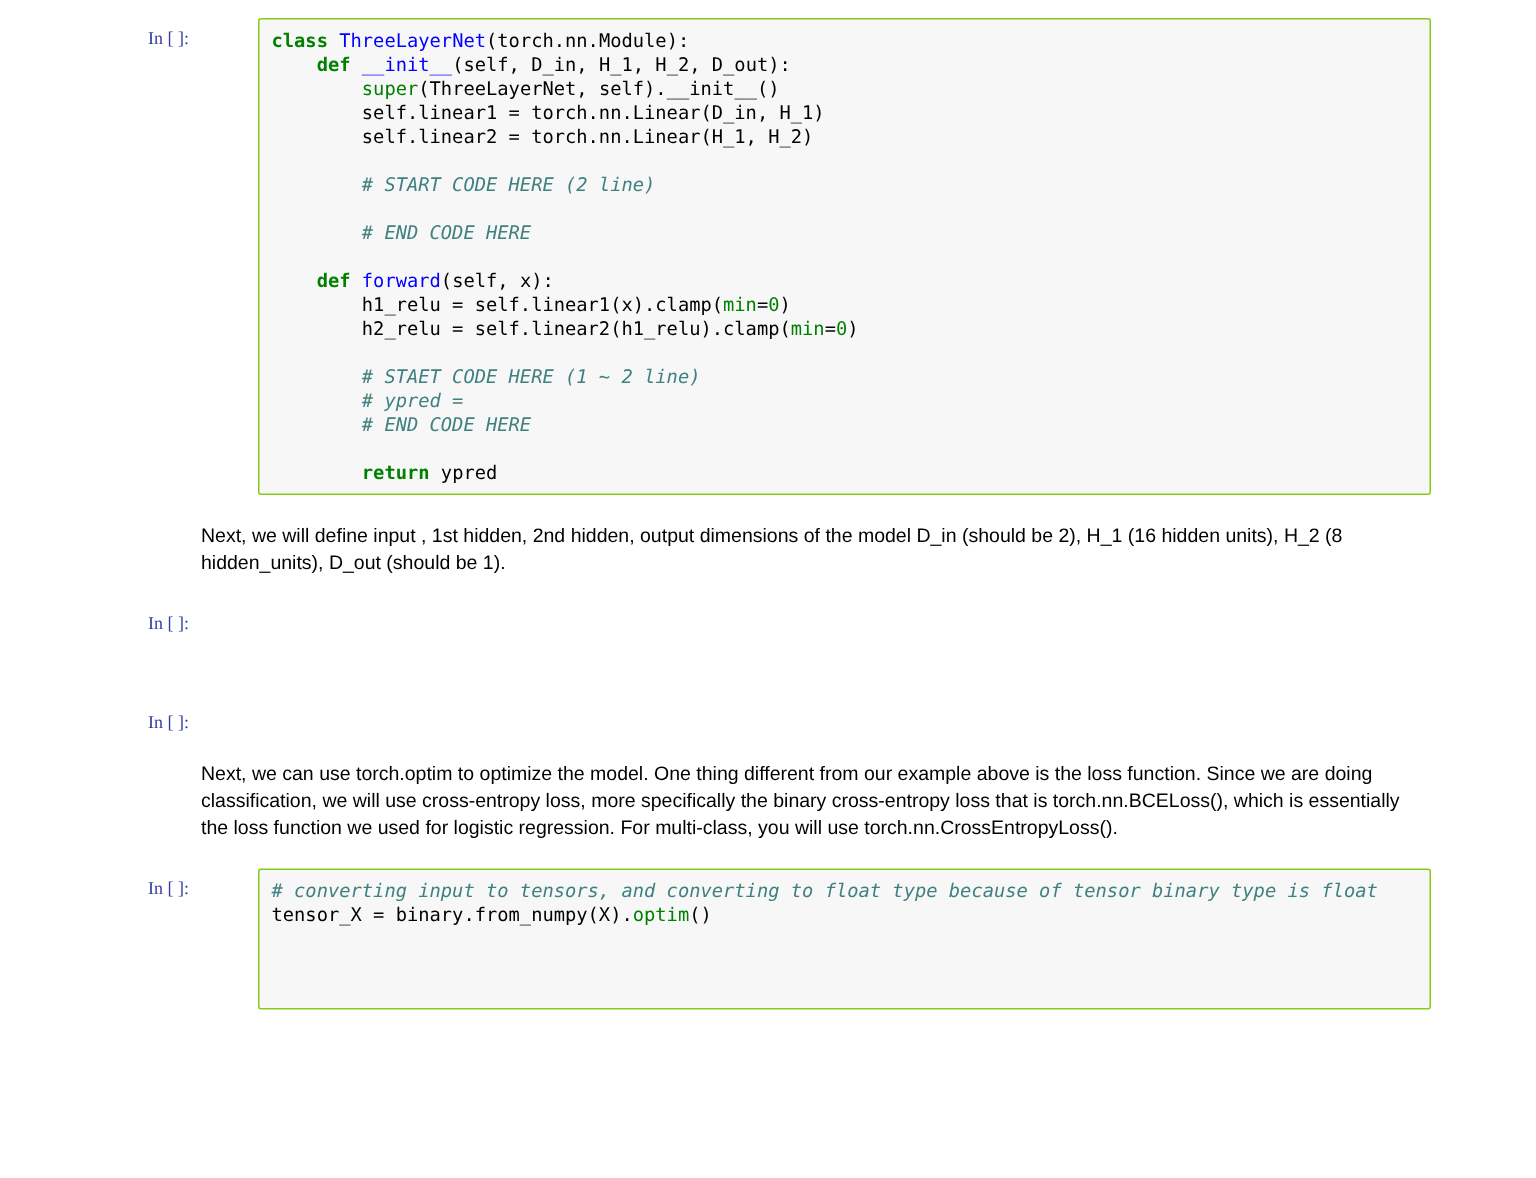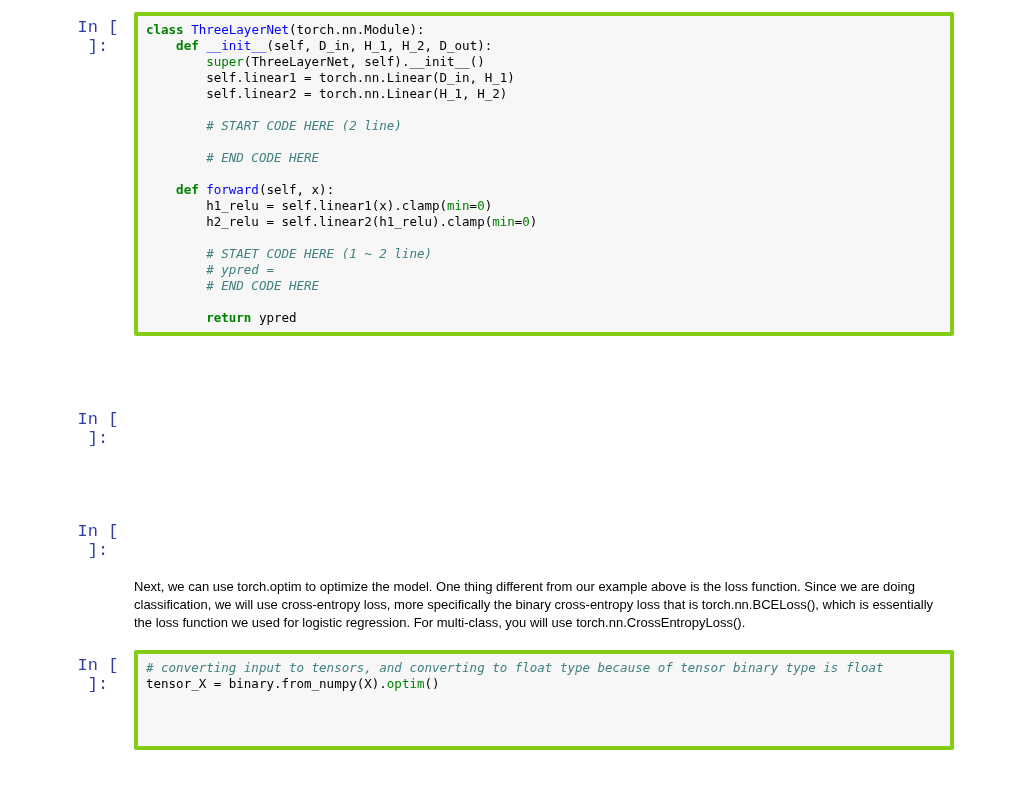--- a/index.html
+++ b/index.html
@@ -18,42 +18,43 @@
   }
   .cell {
     display: flex;
     flex-direction: row;
     align-items: flex-start;
     padding: 4px 70px 4px 70px;
   }
   .prompt {
     width: 64px;
     flex-shrink: 0;
-    text-align: center;
-    font-family: Liberation Mono, monospace;
-    font-size: 17px;
+    text-align: right;
+    font-family: Liberation Serif, serif;
+    font-size: 12px;
     color: #303F9F;
     padding-top: 6px;
     padding-right: 8px;
     box-sizing: border-box;
     letter-spacing: 0px;
   }
   .prompt.empty { color: transparent; }
   .input-area {
     flex: 1 1 auto;
     background: #f7f7f7;
-    border: 4px solid #84cc16;
+    border: 1px solid #84cc16;
     border-radius: 2px;
     padding: 6px 8px;
     font-family: Menlo, Monaco, Consolas, "DejaVu Sans Mono", monospace;
     font-size: 12.5px;
     line-height: 16px;
     white-space: pre;
     overflow-x: auto;
     color: #000;
+    margin-left: 38px;
   }
   .text-area {
     flex: 1 1 auto;
     padding: 6px 0 6px 0;
     font-size: 13px;
     line-height: 18px;
     color: #000;
   }
   .markdown-cell {
     padding-top: 8px;
@@ -91,20 +92,21 @@
 <span></span>
 <span class="cm">        # STAET CODE HERE (1 ~ 2 line)</span>
 <span class="cm">        # ypred =</span>
 <span class="cm">        # END CODE HERE</span>
 <span></span>
 <span>        </span><span class="kw">return</span><span> ypred</span></div>
   </div>
 
   <div class="cell markdown-cell">
     <div class="prompt empty">In [ ]:</div>
+    <div class="text-area">Next, we will define input , 1st hidden, 2nd hidden, output dimensions of the model D_in (should be 2), H_1 (16 hidden units), H_2 (8 hidden_units), D_out (should be 1).</div>
   </div>
 
   <div class="cell">
     <div class="prompt">In [ ]:</div>
   </div>
 
   <div class="cell markdown-cell">
     <div class="prompt empty">In [ ]:</div>
   </div>
 

